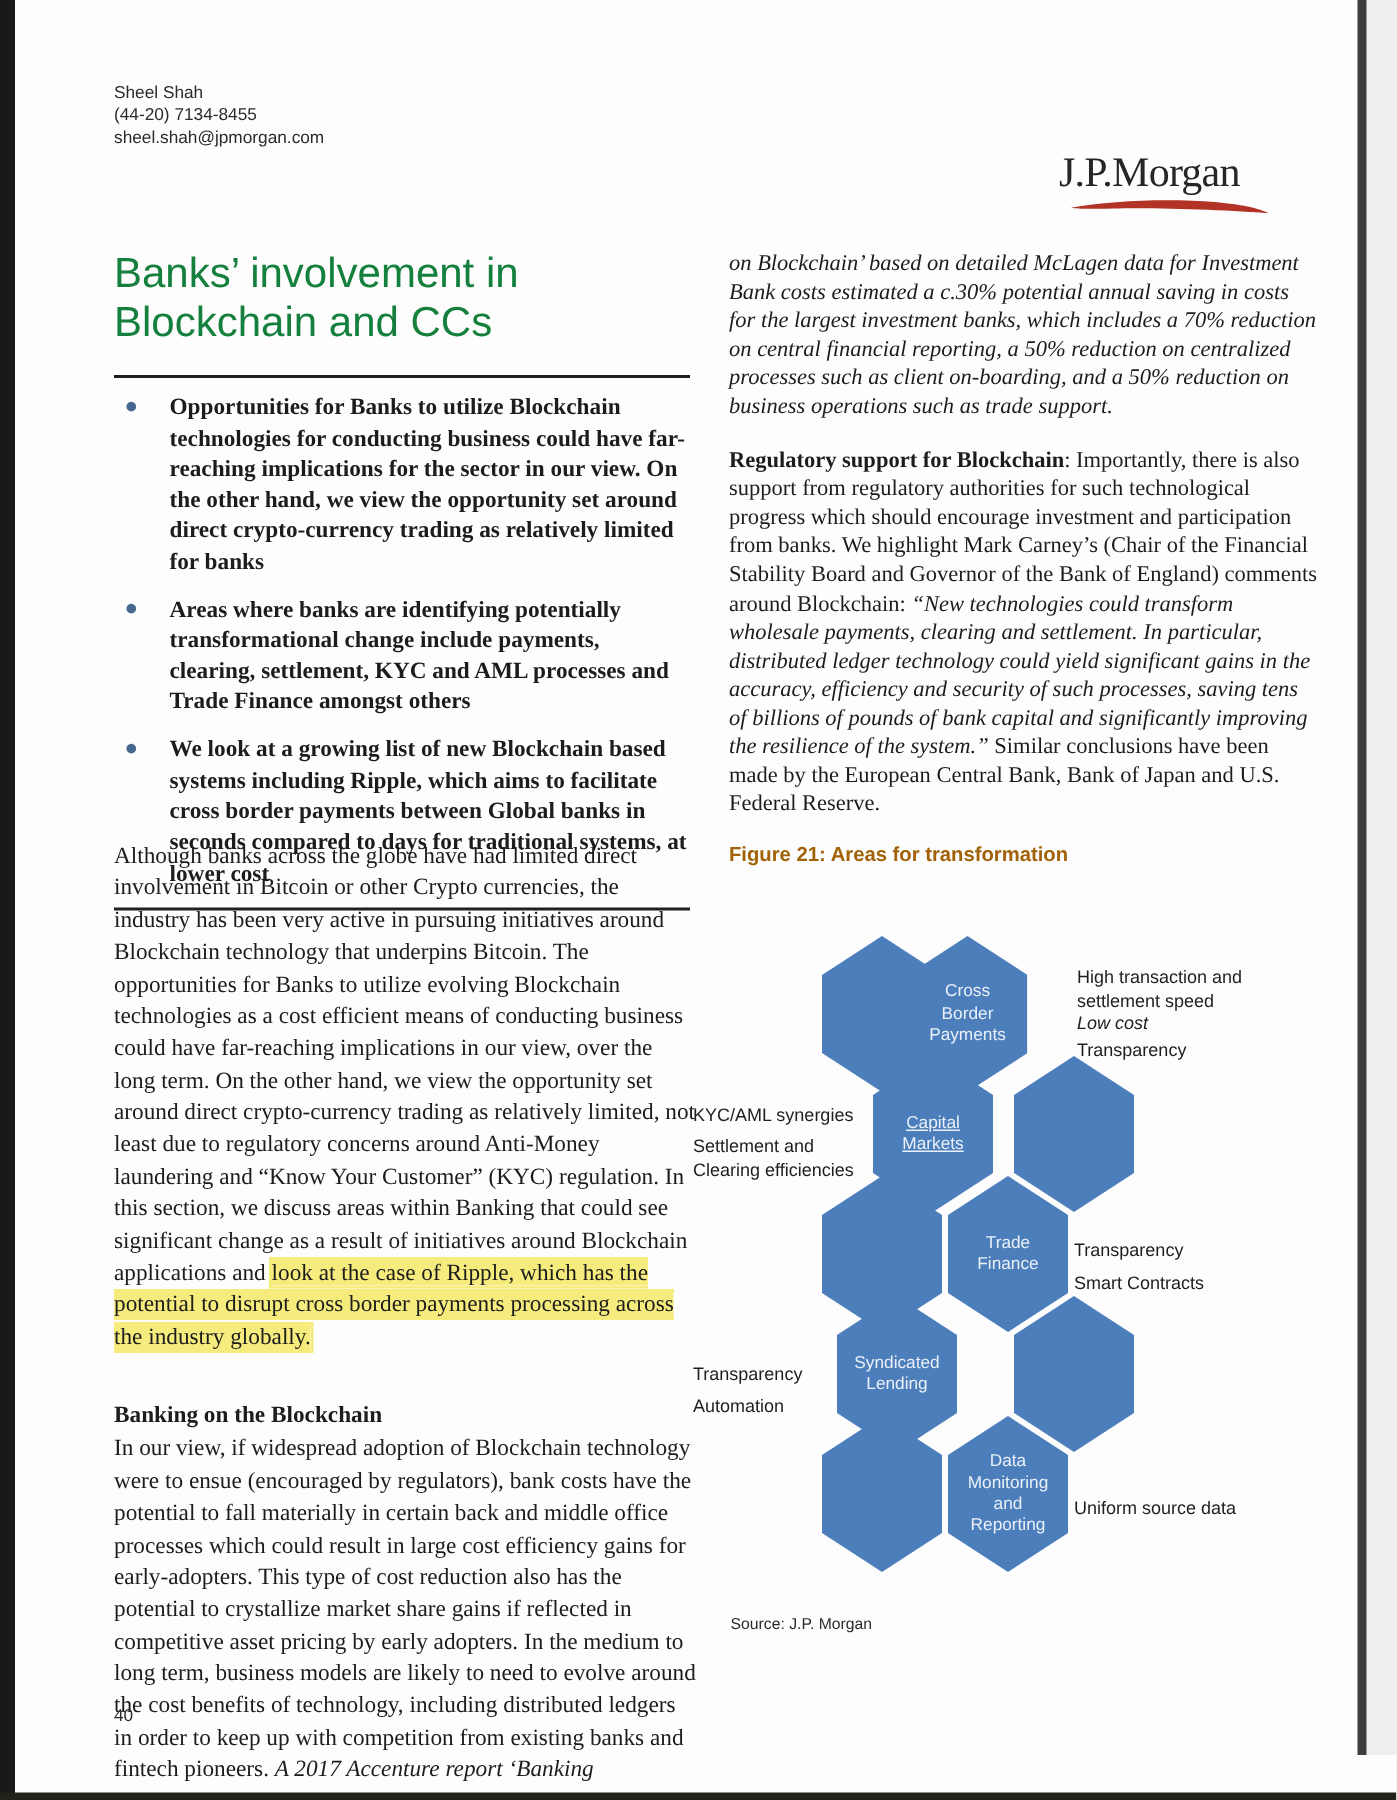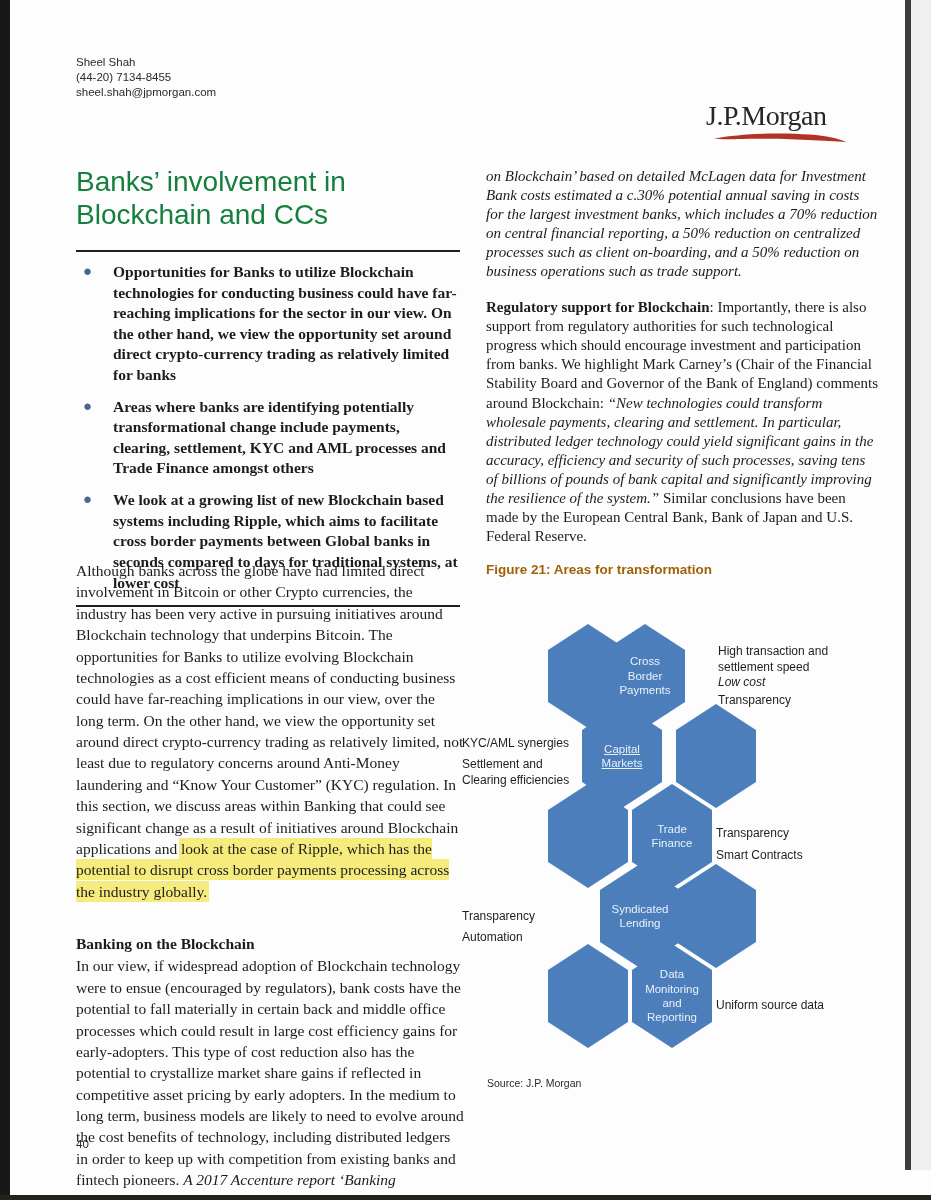--- a/index.html
+++ b/index.html
@@ -126,21 +126,21 @@
 
   <div class="fig-caption">Figure 21: Areas for transformation</div>
 
   <div>
     <div class="hex" style="left:548px; top:624px;"></div>
     <div class="hex" style="left:605px; top:624px;">Cross Border Payments</div>
     <div class="hex" style="left:582px; top:704px;text-decoration:underline;">Capital Markets</div>
     <div class="hex" style="left:676px; top:704px;"></div>
     <div class="hex" style="left:548px; top:784px;"></div>
     <div class="hex" style="left:632px; top:784px;">Trade Finance</div>
-    <div class="hex" style="left:600px; top:864px;">Syndicated Lending</div>
+    <div class="hex" style="left:558px; top:864px;">Syndicated Lending</div>
     <div class="hex" style="left:676px; top:864px;"></div>
     <div class="hex" style="left:548px; top:944px;"></div>
     <div class="hex" style="left:632px; top:944px;">Data Monitoring and Reporting</div>
 
     <div class="annot right" style="left:718px; top:644px; width:165px;">High transaction and settlement speed</div>
     <div class="annot right" style="left:718px; top:675px;font-style:italic;">Low cost</div>
     <div class="annot right" style="left:718px; top:693px;">Transparency</div>
 
     <div class="annot left" style="left:462px; top:736px; width:124px;">KYC/AML synergies</div>
     <div class="annot left" style="left:462px; top:757px; width:124px;">Settlement and Clearing efficiencies</div>

